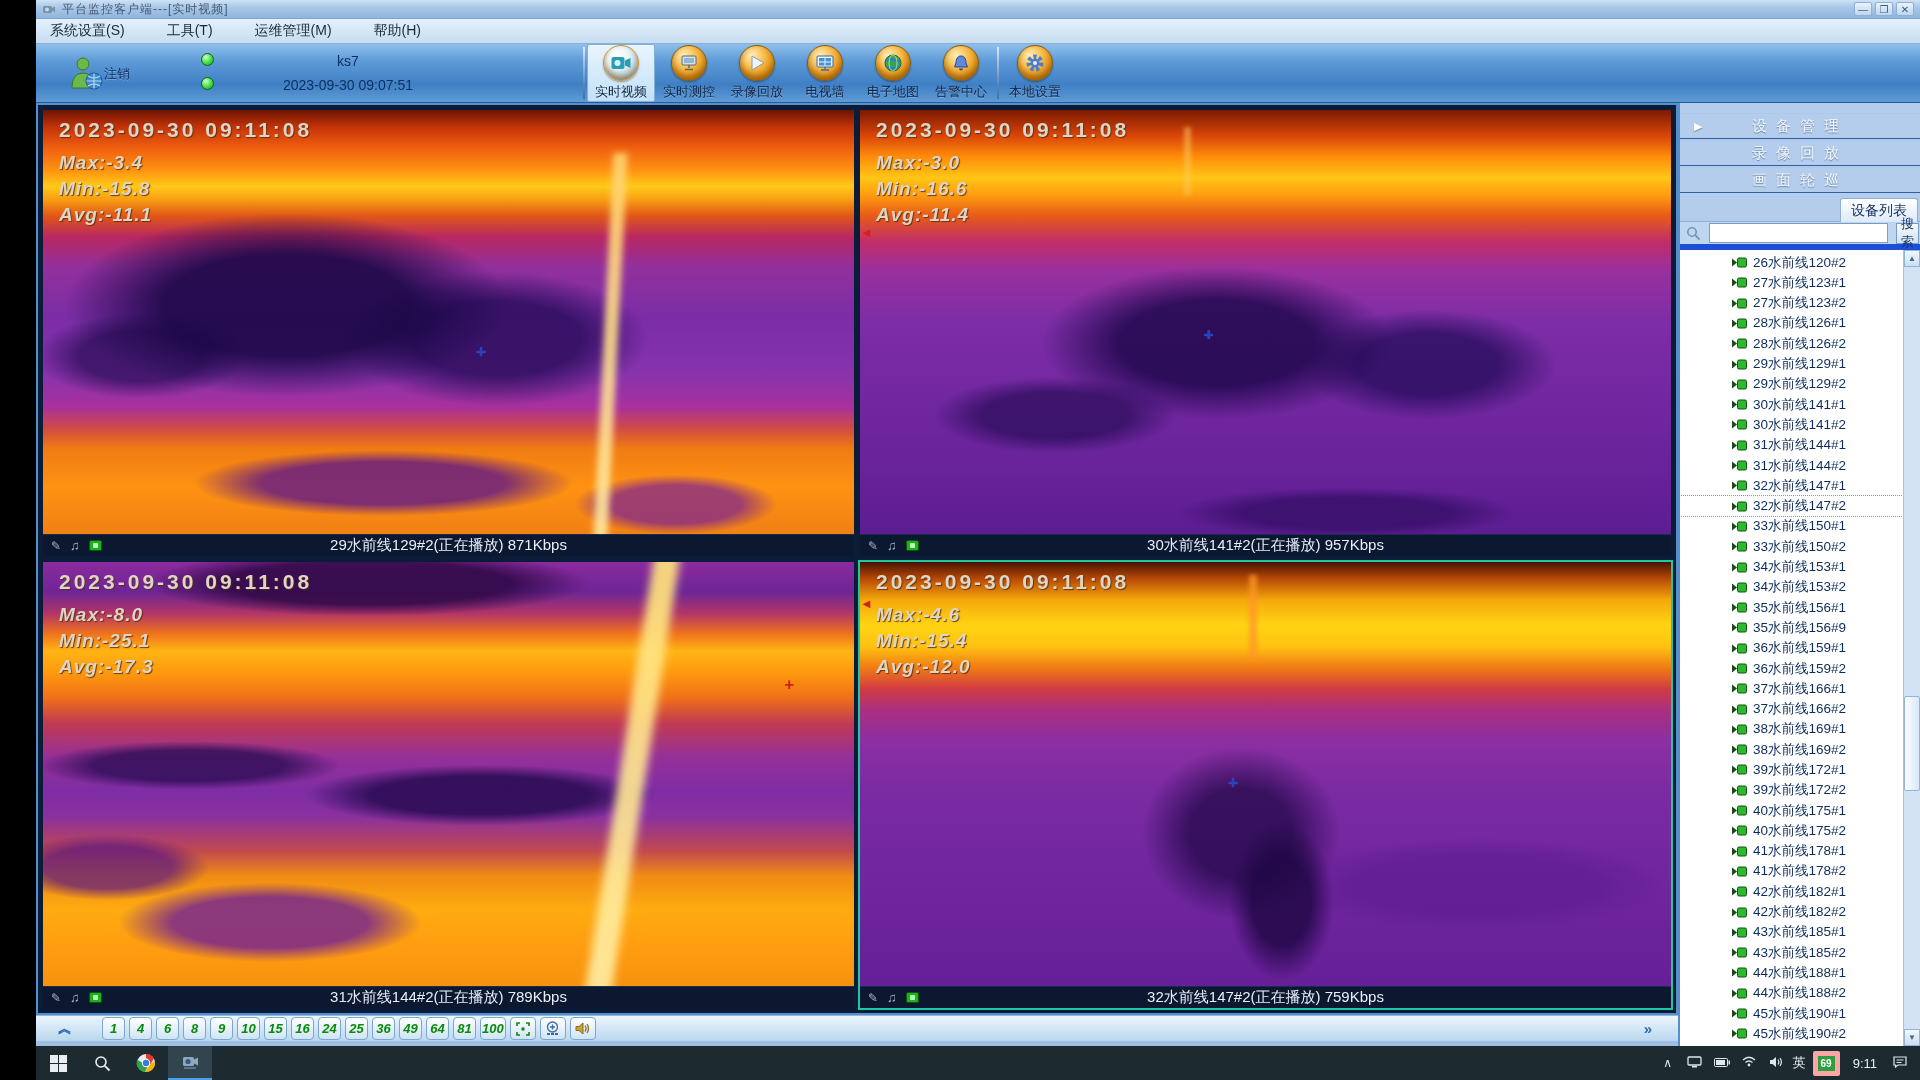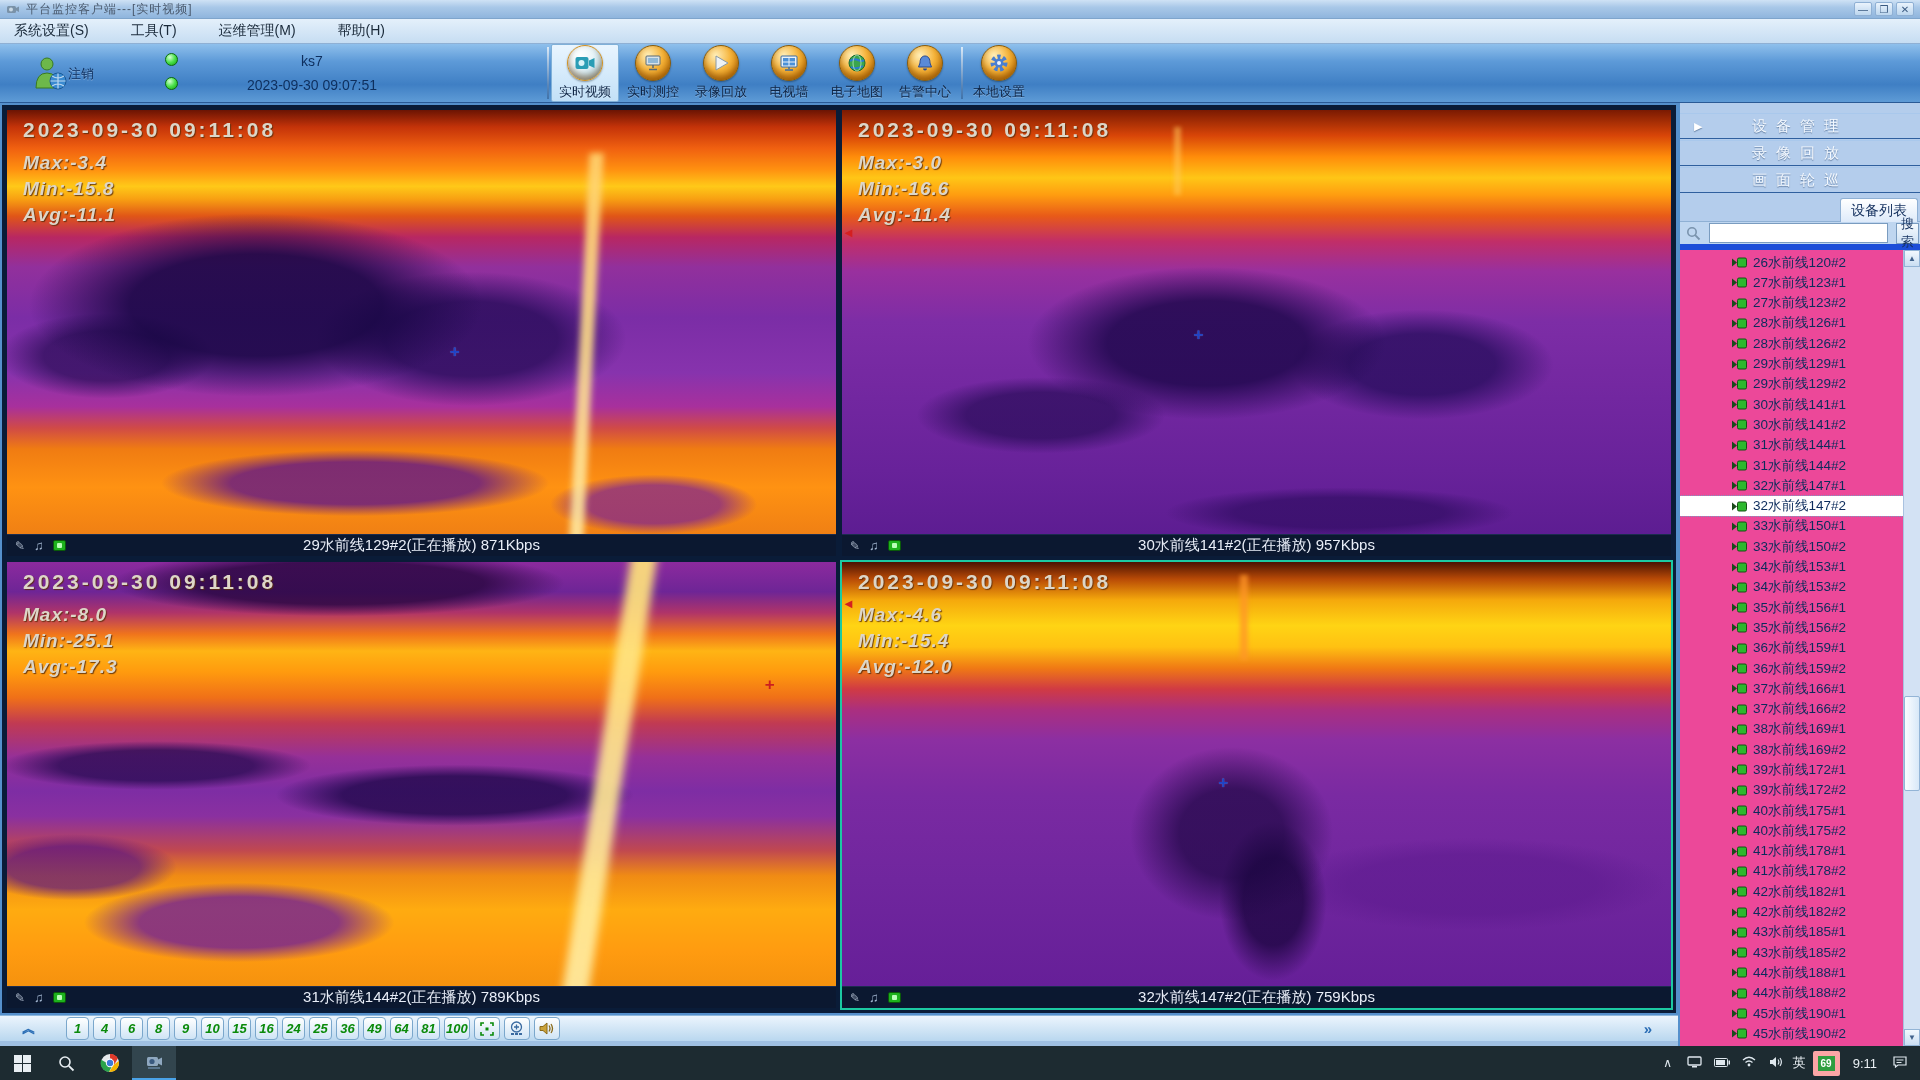--- a/index.html
+++ b/index.html
@@ -1,17 +1,17 @@
 <!DOCTYPE html>
 <html><head>
 <meta charset="utf-8">
 <style>
   * { margin:0; padding:0; box-sizing:border-box; font-family:"Liberation Sans","DejaVu Sans",sans-serif; }
   html,body { width:1920px; height:1080px; overflow:hidden; background:#000; }
-  .window { position:absolute; inset:0; display:flex; flex-direction:column; background:#9fc0e2; }
+  .window { position:absolute; inset:0; display:flex; flex-direction:column; background:#9fc0e2;margin-left:36px; }
 
   
   .titlebar { height:20px; background:linear-gradient(180deg,#cfe2f5 0%,#a9c8e8 40%,#8fb5dd 100%);
     display:flex; align-items:center; padding:0 6px; border-bottom:1px solid #7fa5cc; }
   .titlebar .app-ico { width:14px; height:12px; margin-right:6px; }
   .titlebar .title { font-size:12px; color:#4a5a6e; letter-spacing:1px; flex:1; }
   .win-controls { display:flex; gap:3px; }
   .win-controls span { width:18px; height:14px; font-size:10px; line-height:13px; text-align:center;
     color:#3a5a80; background:linear-gradient(180deg,#eaf3fc,#bcd6ee); border:1px solid #8fb0d4; border-radius:2px; }
 
@@ -137,21 +137,21 @@
   .tabs { display:flex; align-items:flex-end; height:24px; padding:0 2px; margin-top:4px; border-bottom:1px solid #8fb0d4;flex-direction:column; }
   .tab { font-size:14px; color:#14305e; padding:3px 10px 2px; border:1px solid transparent; }
   .tab.active { background:linear-gradient(180deg,#ffffff,#ddeafa); border:1px solid #8fb0d4; border-bottom:none;
     border-radius:3px 3px 0 0; }
   .search-row { height:28px; display:flex; align-items:center; gap:8px; padding:0 6px; background:#bfd6f0;
     border-bottom:6px solid #1d4ed8; }
   .search-row .mag { flex:none; }
   .search-input { flex:1; height:20px; background:#ffffff; border:1px solid #7a9cc0; }
   .search-btn { width:44px; height:21px; font-size:13px; letter-spacing:4px; padding-left:4px; color:#14305e;
     background:linear-gradient(180deg,#f6fafe,#cfe2f4); border:1px solid #7a9cc0; display:flex; align-items:center; justify-content:center; }
-  .device-list { flex:1; position:relative; background:#ec4899; overflow:hidden; padding:2px 17px 2px 0;text-align:right; }
+  .device-list { flex:1; position:relative; background:#ffffff; overflow:hidden; padding:2px 17px 2px 0;text-align:right; }
   .device-item { height:20.3px; display:flex; align-items:center; gap:6px; padding-left:52px; }
   .device-item.selected { background:#ffffff; outline:1px dotted #7a9cc0; }
   .device-item .label { font-size:13.5px; color:#0c2c5c; white-space:nowrap; }
   .scrollbar { position:absolute; right:0; top:0; bottom:0; width:17px; background:#d3e2f4; border-left:1px solid #a9c2e0; }
   .sb-btn { position:absolute; left:0; width:16px; height:17px; background:linear-gradient(180deg,#f2f8fe,#cadef2);
     border:1px solid #93b4d6; color:#41628c; font-size:8px; display:flex; align-items:center; justify-content:center; }
   .sb-up { top:0; } .sb-down { bottom:0; }
   .sb-thumb { position:absolute; left:0; width:16px; top:56%; height:12%;
     background:linear-gradient(90deg,#fbfdff,#d8e8f8); border:1px solid #93b4d6; border-radius:2px; }
 
@@ -609,21 +609,21 @@
               <polygon points="0,1.5 5,5.5 0,9.5" fill="#1a4a1a"></polygon>
               <rect x="5.5" y="1" width="9" height="9" rx="1.5" fill="#2db82d" stroke="#145214"></rect>
             </svg>
             <span class="label">35水前线156#1</span>
           </div>
           <div class="device-item">
             <svg width="15" height="11" viewBox="0 0 15 11">
               <polygon points="0,1.5 5,5.5 0,9.5" fill="#1a4a1a"></polygon>
               <rect x="5.5" y="1" width="9" height="9" rx="1.5" fill="#2db82d" stroke="#145214"></rect>
             </svg>
-            <span class="label">35水前线156#2</span>
+            <span class="label">35水前线156#9</span>
           </div>
           <div class="device-item">
             <svg width="15" height="11" viewBox="0 0 15 11">
               <polygon points="0,1.5 5,5.5 0,9.5" fill="#1a4a1a"></polygon>
               <rect x="5.5" y="1" width="9" height="9" rx="1.5" fill="#2db82d" stroke="#145214"></rect>
             </svg>
             <span class="label">36水前线159#1</span>
           </div>
           <div class="device-item">
             <svg width="15" height="11" viewBox="0 0 15 11">

